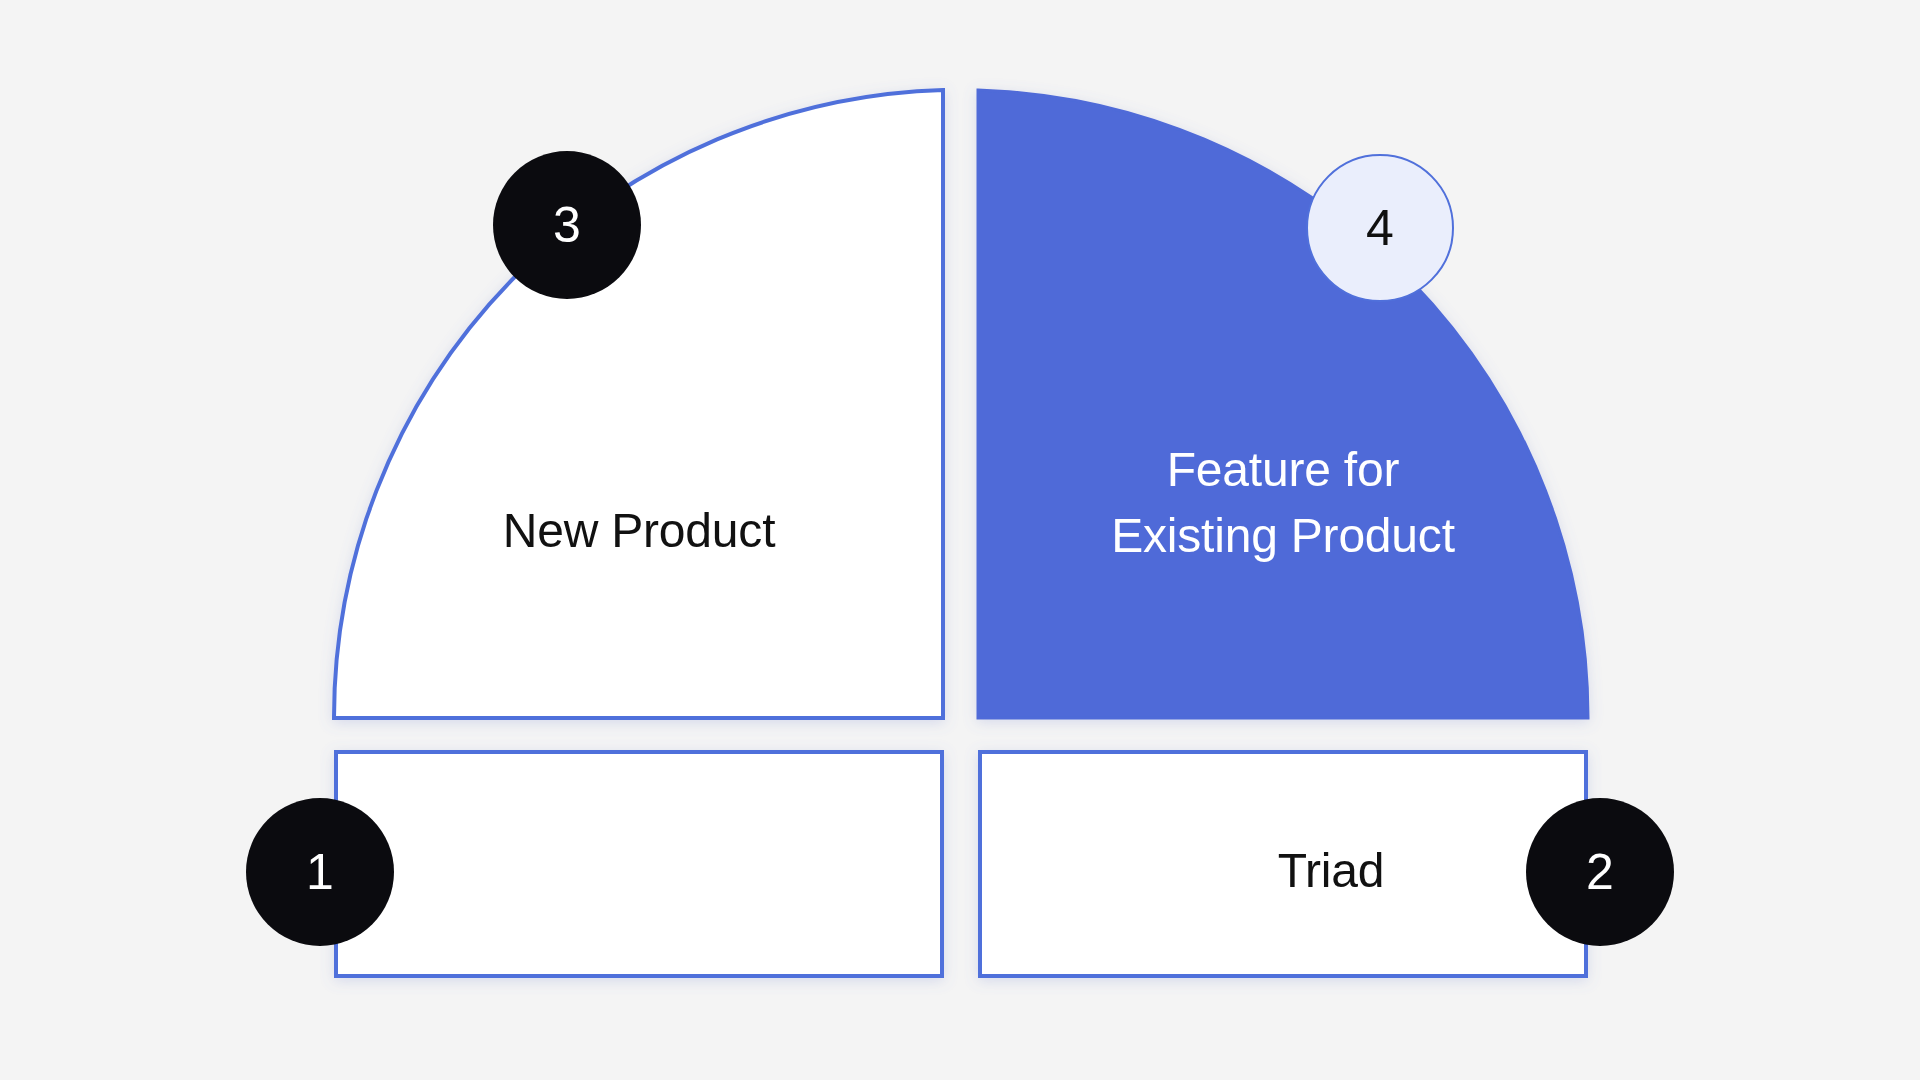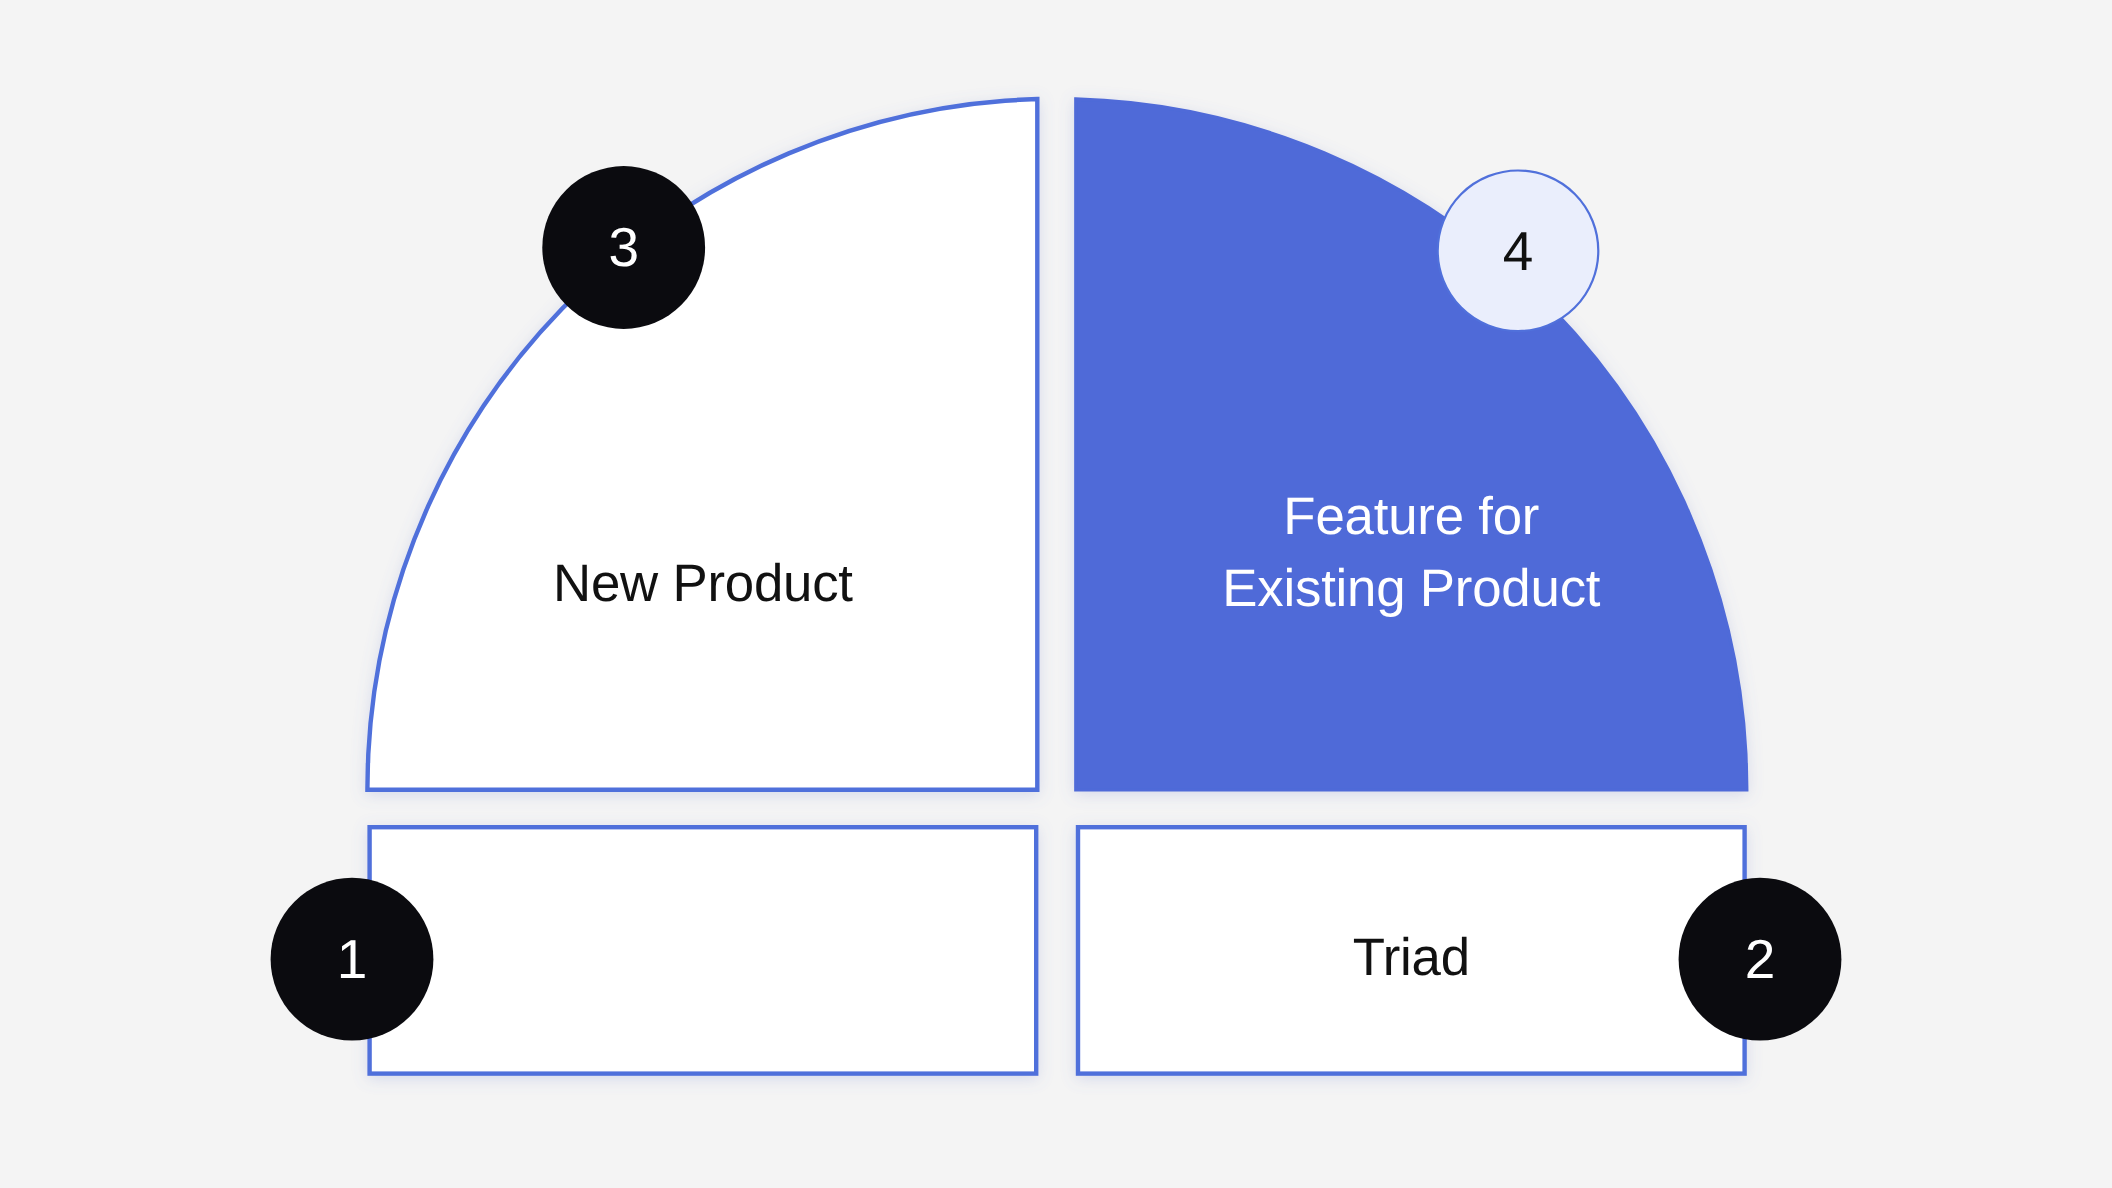--- a/index.html
+++ b/index.html
@@ -53,20 +53,21 @@
   }
   #label-foundations {
     left: 334px;
     top: 838px;
     width: 610px;
   }
   #label-triad {
     left: 978px;
     top: 838px;
     width: 610px;
+    padding-left: 48px;
   }
 
   .badge {
     position: absolute;
     width: 148px;
     height: 148px;
     border-radius: 50%;
     display: flex;
     align-items: center;
     justify-content: center;

